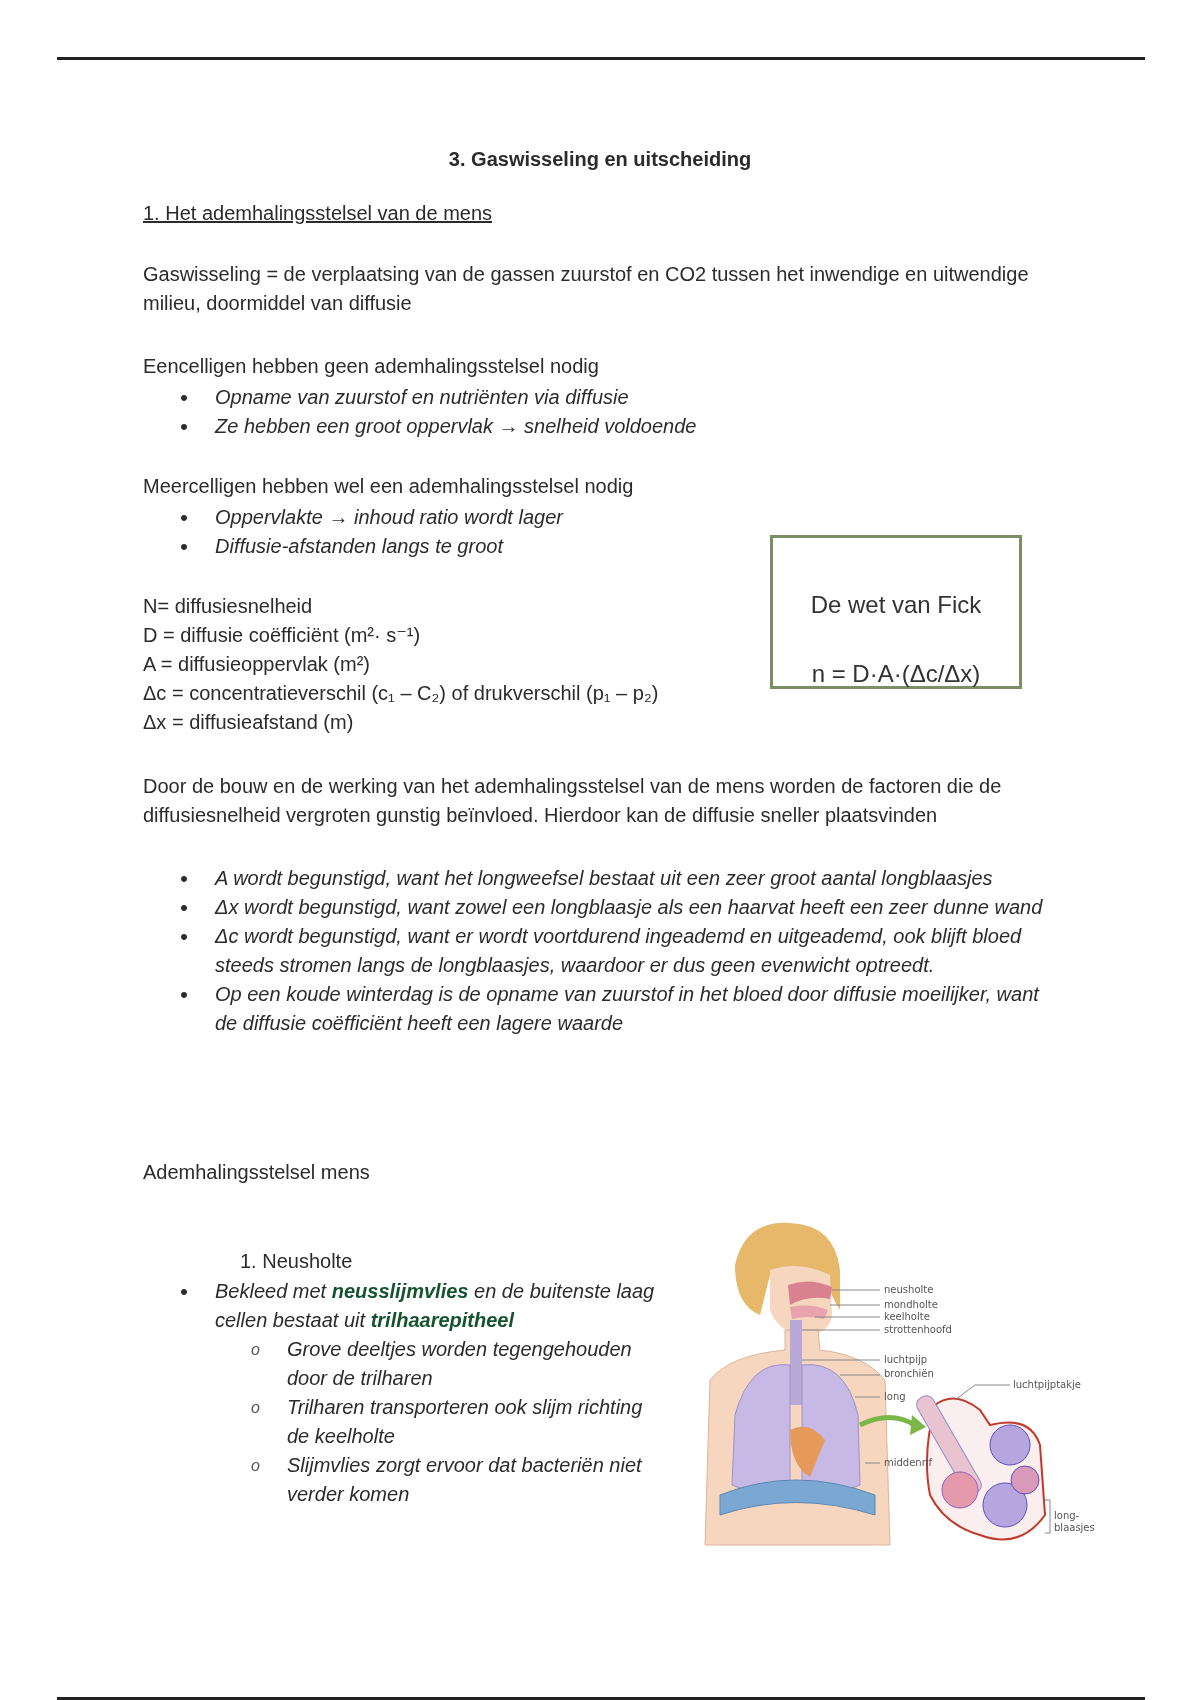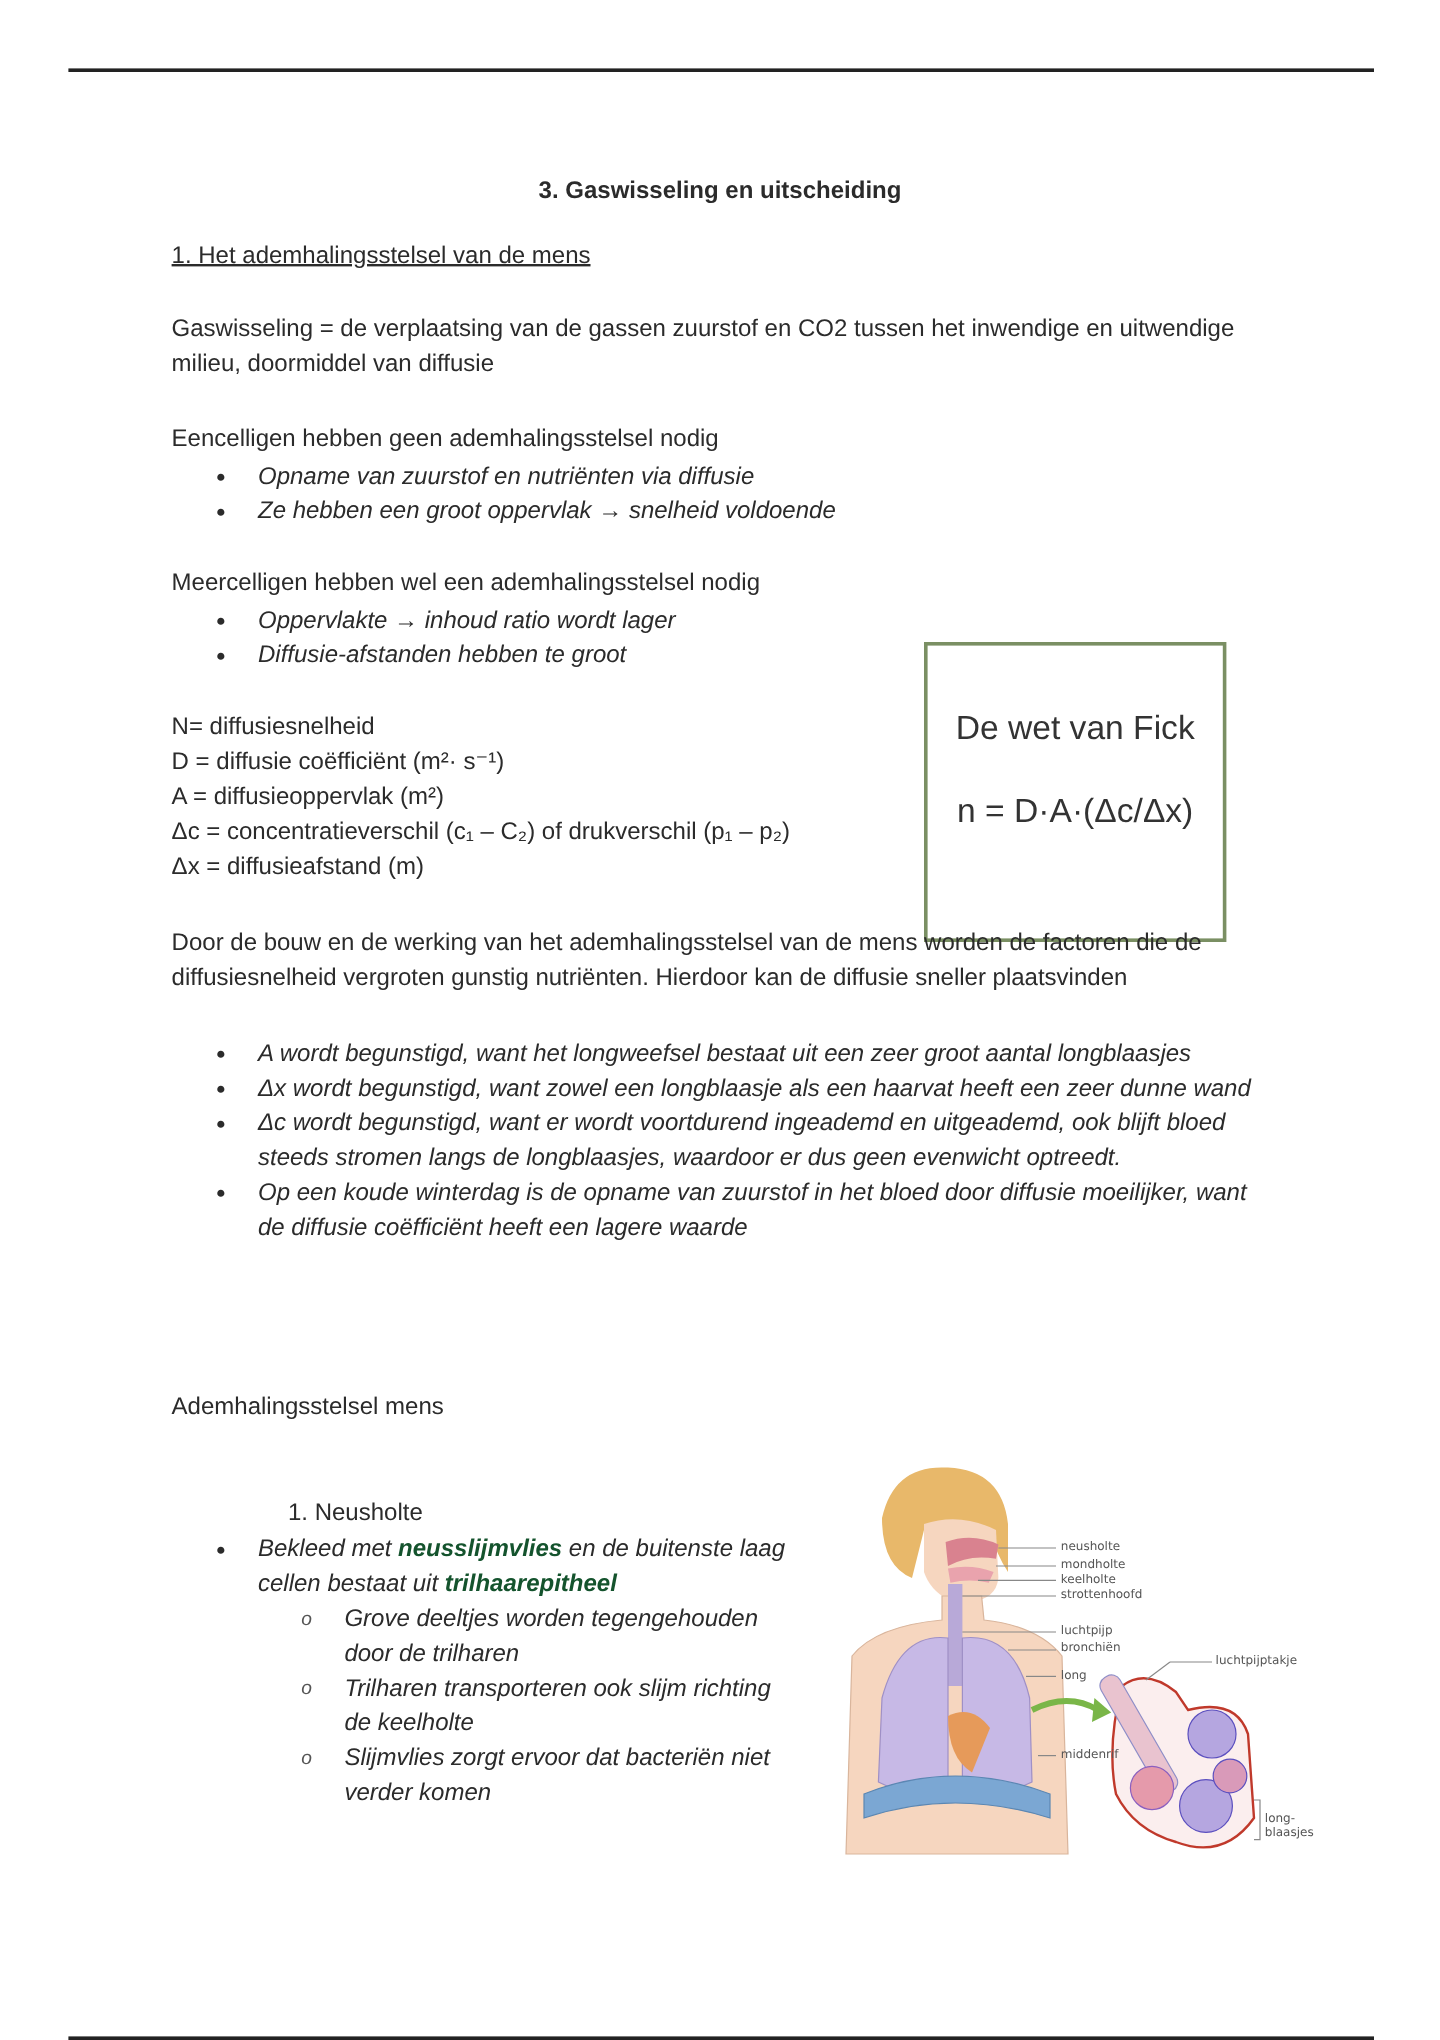--- a/index.html
+++ b/index.html
@@ -14,22 +14,22 @@
     .h1 { left: 143px; top: 199px; text-decoration: underline; font-size: 20px; }
     .para { left: 143px; width: 900px; font-size: 20px; line-height: 29px; white-space: normal; }
     ul.bul { position: absolute; margin: 0; padding: 0; list-style: none; font-size: 20px; }
     ul.bul li { position: relative; padding-left: 72px; line-height: 29px; font-style: italic; }
     ul.bul li::before { content: "\2022"; position: absolute; left: 37px; top: 0; font-size: 22px; }
     ul.sub { list-style: none; margin: 0; padding: 0; }
     ul.sub li { position: relative; padding-left: 72px; line-height: 29px; }
     ul.sub li::before { content: "o"; position: absolute; left: 36px; top: 0; font-size: 16px; color:#555; }
     .def { left: 143px; font-size: 20px; line-height: 29px; }
     .def div { white-space: nowrap; }
-    .fick { left: 770px; top: 535px; width: 252px; height: 250px; border: 3px solid #7a8f63;
-      box-sizing: border-box; text-align: center; font-size: 28px; color:#333; }
+    .fick { left: 770px; top: 535px; width: 252px; height: 154px; border: 3px solid #7a8f63;
+      box-sizing: border-box; text-align: center; font-size: 24px; color:#333; }
     .fick .t1 { position: absolute; left: 0; right: 0; top: 53px; }
     .fick .t2 { position: absolute; left: 0; right: 0; top: 122px; }
     .figure { left: 690px; top: 1215px; width: 450px; height: 340px; }
     .lbl { position: absolute; font-size: 10px; color: #555; font-family: "DejaVu Sans", sans-serif; white-space: nowrap; }
     b { font-weight: bold; color:#14532d; }
   </style>
 </head>
 <body>
 
 <div class="rule top"></div>
@@ -41,37 +41,37 @@
 
 <div class="abs txt" style="left:143px; top:352px;">Eencelligen hebben geen ademhalingsstelsel nodig</div>
 <ul class="bul" style="left:143px; top:383px;">
   <li>Opname van zuurstof en nutriënten via diffusie</li>
   <li>Ze hebben een groot oppervlak → snelheid voldoende</li>
 </ul>
 
 <div class="abs txt" style="left:143px; top:472px;">Meercelligen hebben wel een ademhalingsstelsel nodig</div>
 <ul class="bul" style="left:143px; top:503px;">
   <li>Oppervlakte → inhoud ratio wordt lager</li>
-  <li>Diffusie-afstanden hebben te groot</li>
+  <li>Diffusie-afstanden langs te groot</li>
 </ul>
 
 <div class="abs def" style="top:592px;">
   <div>N= diffusiesnelheid</div>
   <div>D = diffusie coëfficiënt (m²· s⁻¹)</div>
   <div>A = diffusieoppervlak (m²)</div>
   <div>Δc = concentratieverschil (c₁ – C₂) of drukverschil (p₁ – p₂)</div>
   <div>Δx = diffusieafstand (m)</div>
 </div>
 
 <div class="abs fick">
   <div class="t1">De wet van Fick</div>
   <div class="t2">n = D·A·(Δc/Δx)</div>
 </div>
 
-<div class="abs para" style="top:772px;">Door de bouw en de werking van het ademhalingsstelsel van de mens worden de factoren die de diffusiesnelheid vergroten gunstig nutriënten. Hierdoor kan de diffusie sneller plaatsvinden</div>
+<div class="abs para" style="top:772px;">Door de bouw en de werking van het ademhalingsstelsel van de mens worden de factoren die de diffusiesnelheid vergroten gunstig beïnvloed. Hierdoor kan de diffusie sneller plaatsvinden</div>
 <ul class="bul" style="left:143px; top:864px; width:900px;">
   <li>A wordt begunstigd, want het longweefsel bestaat uit een zeer groot aantal longblaasjes</li>
   <li>Δx wordt begunstigd, want zowel een longblaasje als een haarvat heeft een zeer dunne wand</li>
   <li>Δc wordt begunstigd, want er wordt voortdurend ingeademd en uitgeademd, ook blijft bloed steeds stromen langs de longblaasjes, waardoor er dus geen evenwicht optreedt.</li>
   <li>Op een koude winterdag is de opname van zuurstof in het bloed door diffusie moeilijker, want de diffusie coëfficiënt heeft een lagere waarde</li>
 </ul>
 
 <div class="abs txt" style="left:143px; top:1158px;">Ademhalingsstelsel mens</div>
 
 <div class="abs txt" style="left:240px; top:1247px;">1. Neusholte</div>

